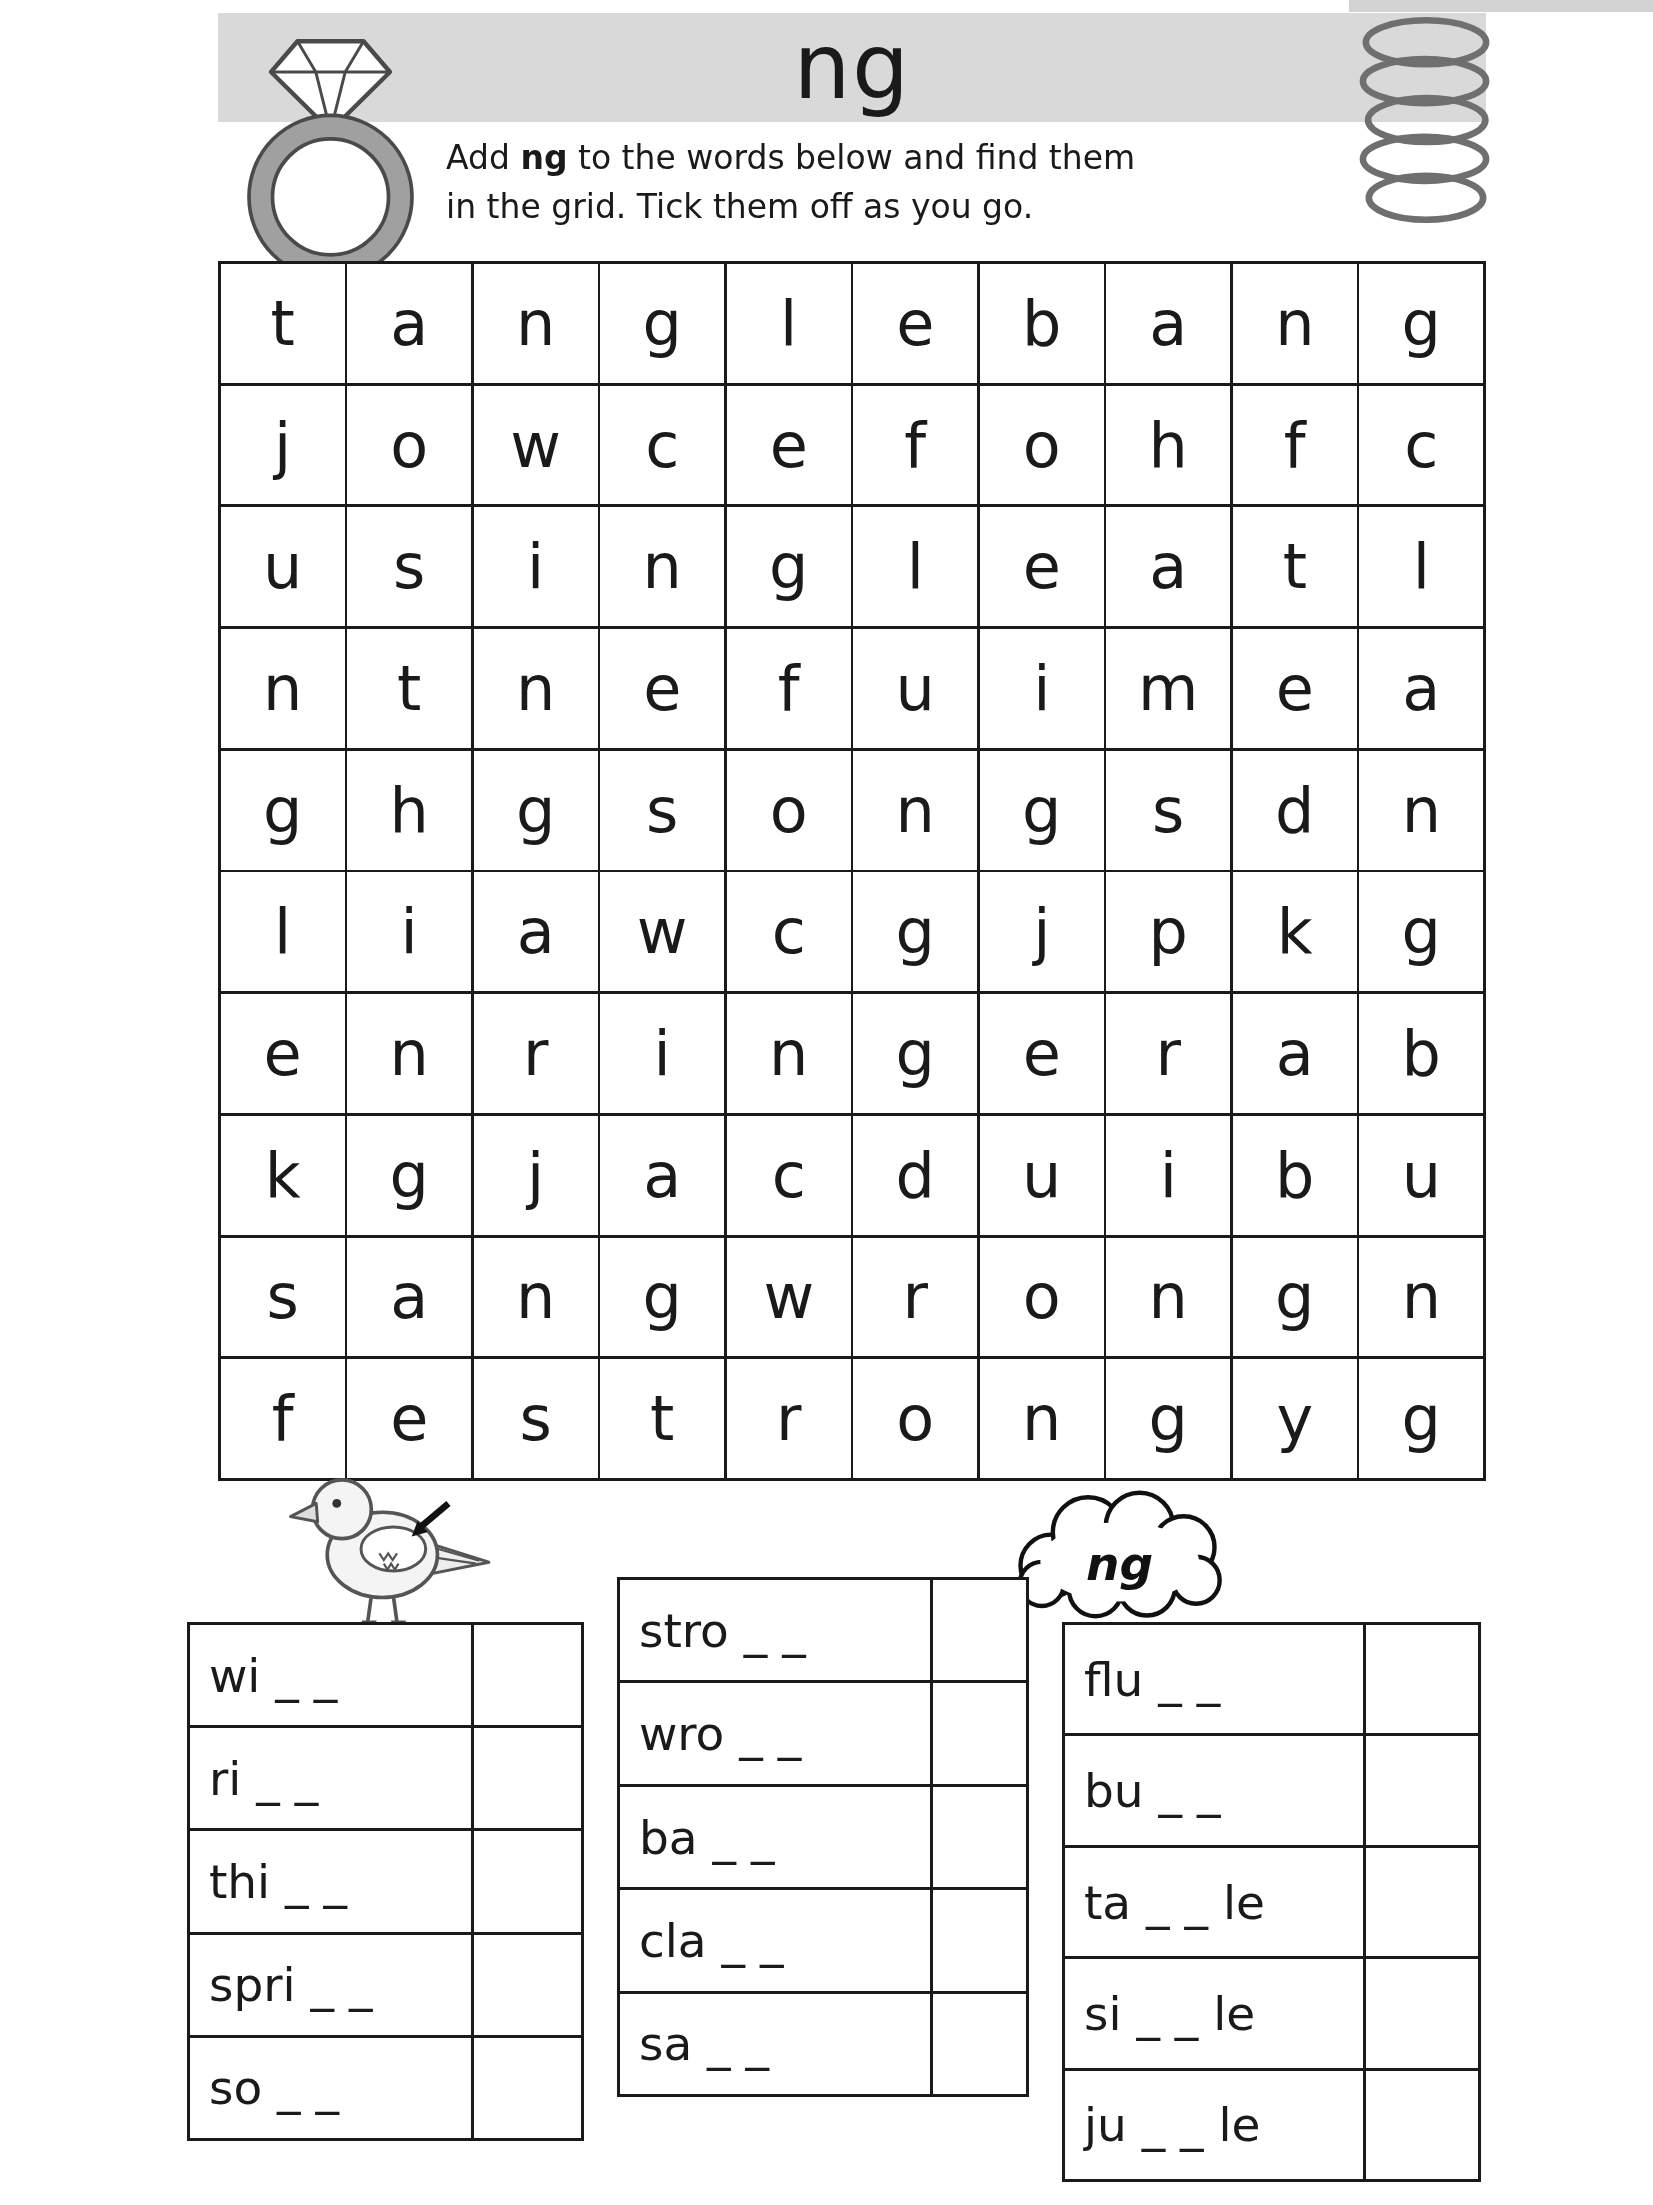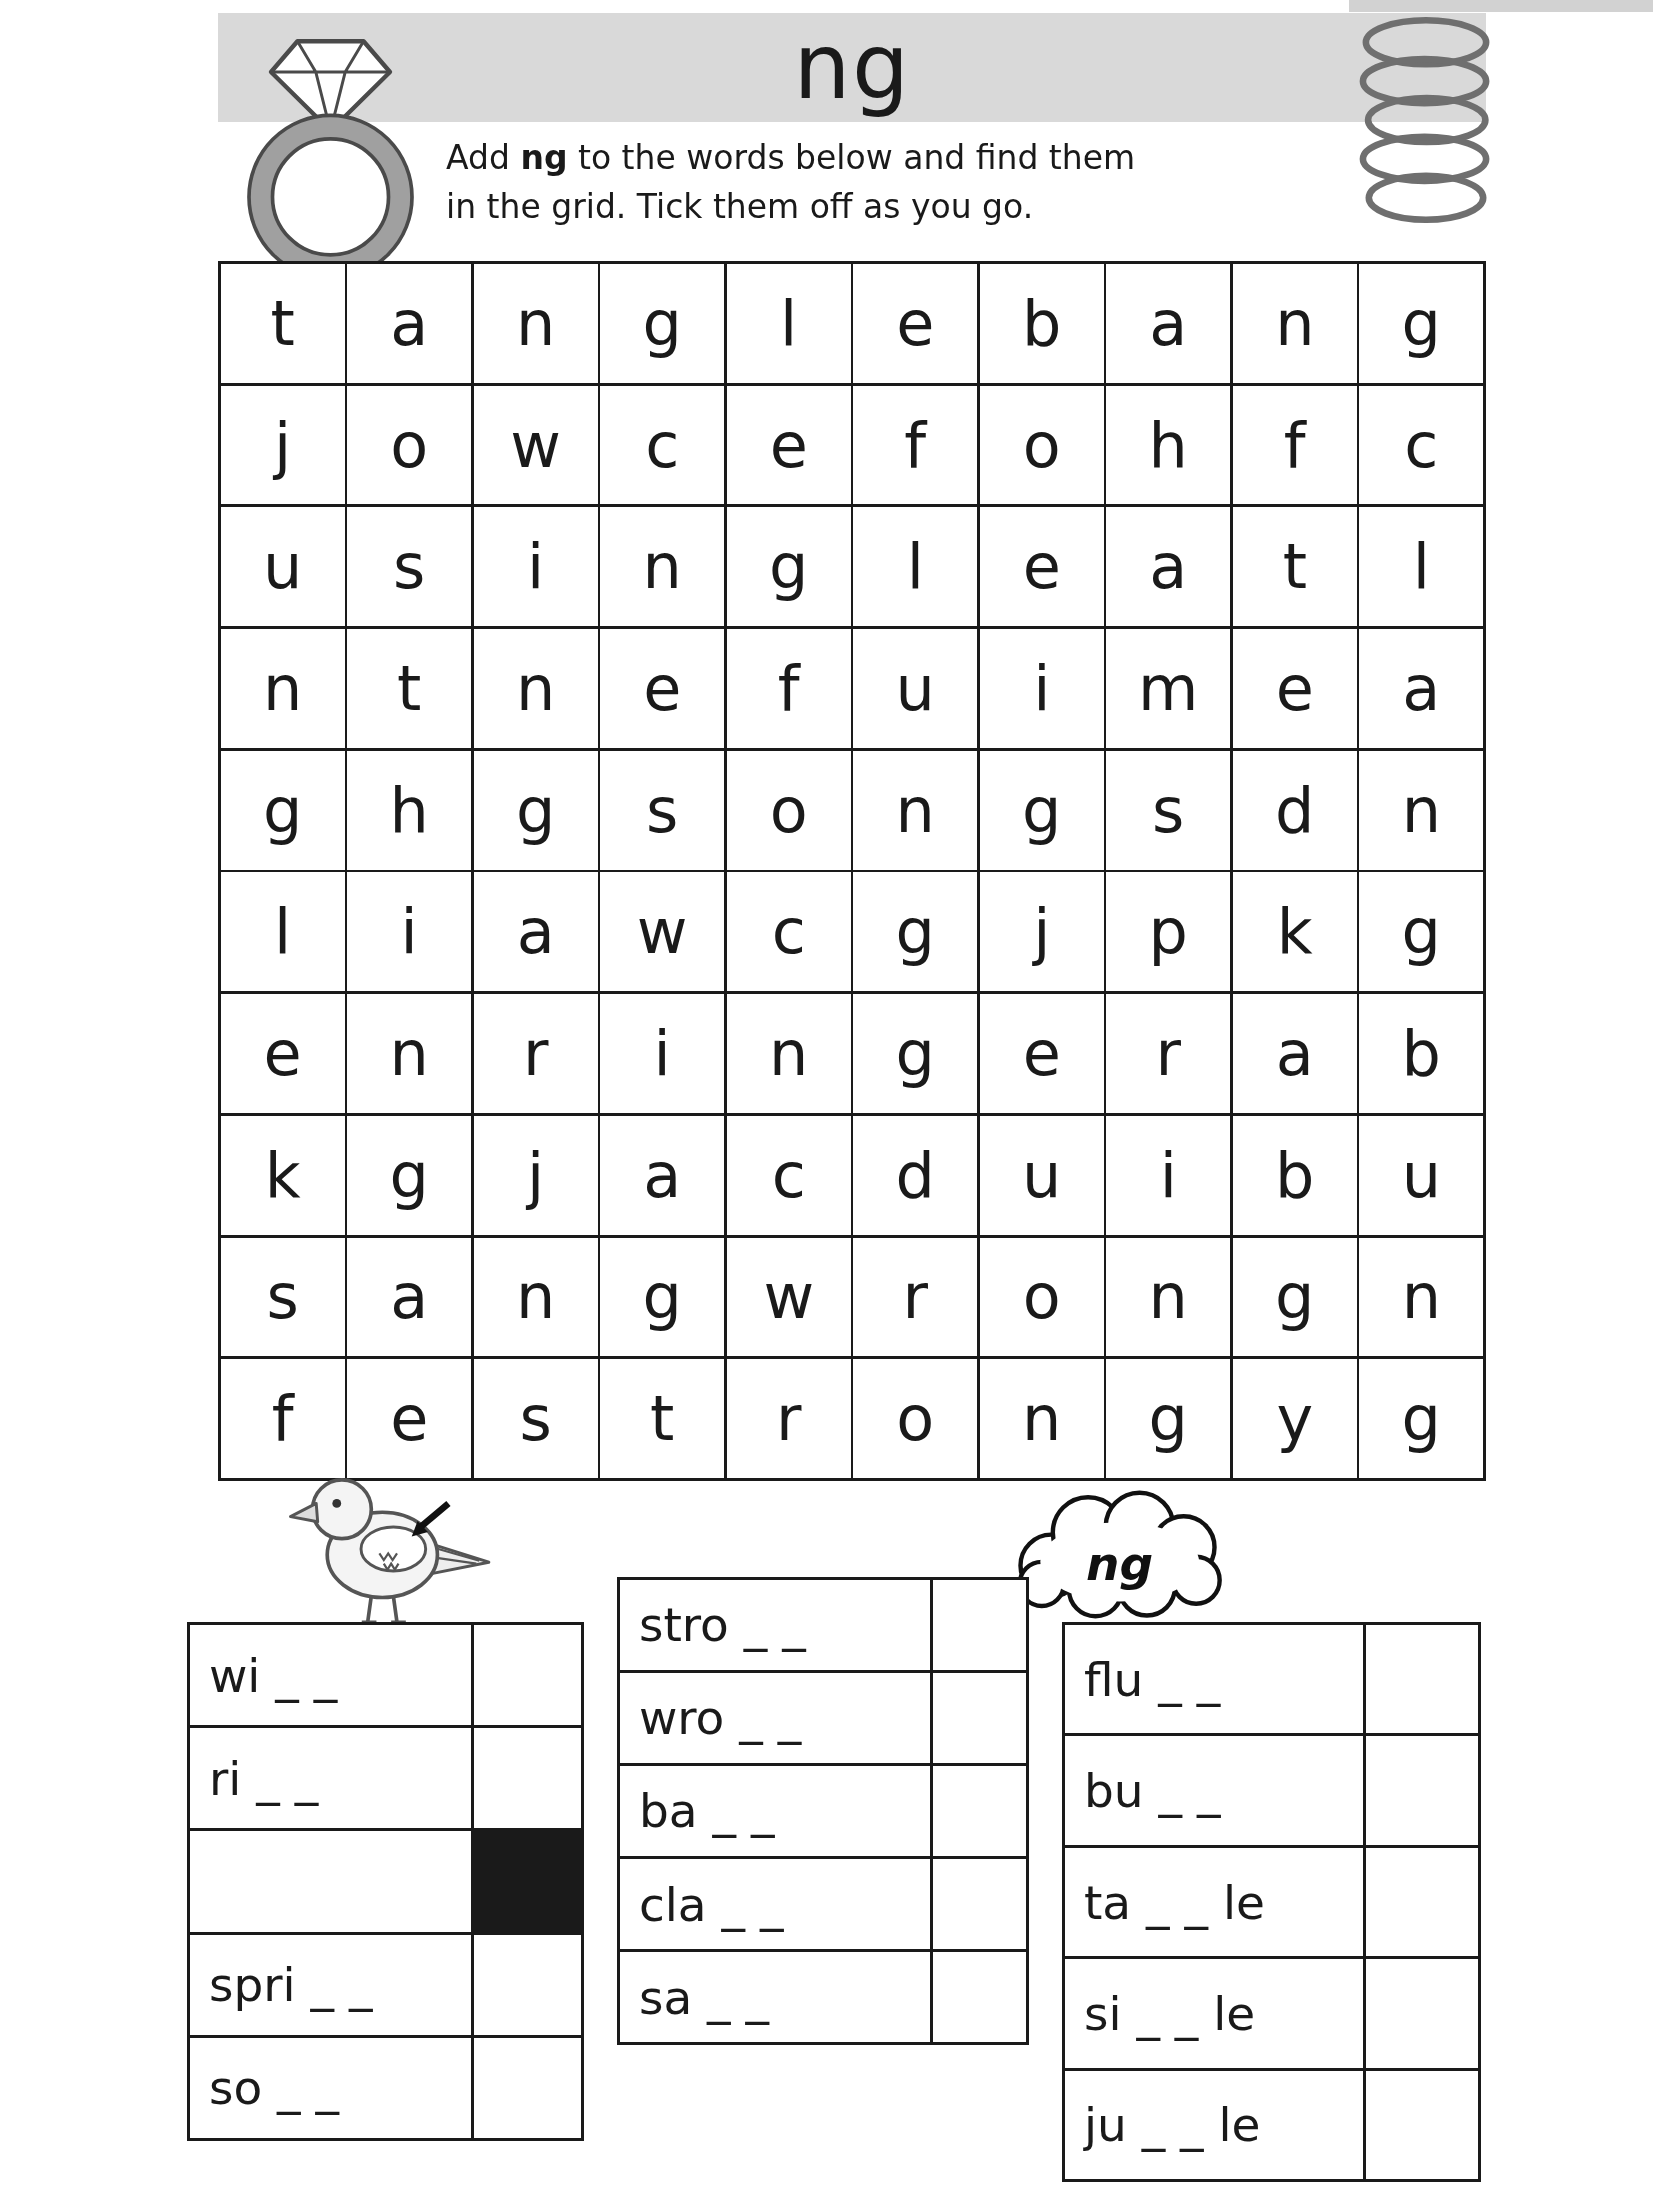--- a/index.html
+++ b/index.html
@@ -26,21 +26,21 @@
   }
   .grid-cell { background:#ffffff; display:flex; align-items:center; justify-content:center; font-size:62px; }
 
   
   .word-table {
     position:absolute; display:grid; grid-template-rows:repeat(5,1fr);
     background:#1a1a1a; gap:2.9px; padding:2.9px; box-sizing:border-box;
   }
   .word-row { display:grid; gap:2.9px; background:transparent; }
   #table-left  { left:187px;  top:1622px; width:397px; height:519px; }
-  #table-middle{ left:617px;  top:1577px; width:412px; height:468px; }
+  #table-middle{ left:617px;  top:1577px; width:412px; height:520px; }
   #table-right { left:1062px; top:1622px; width:419px; height:560px; }
   #table-left  .word-row { grid-template-columns:1fr 107px;border-radius:28px; }
   #table-middle .word-row{ grid-template-columns:1fr 93px; }
   #table-right .word-row { grid-template-columns:1fr 112px; }
   .word-label { background:#ffffff; display:flex; align-items:center; padding-left:19px; font-size:47px; }
   .tick-box { background:#ffffff; }
 </style>
 </head>
 <body>
 
@@ -207,20 +207,21 @@
   <div class="word-table" id="table-left">
       <div class="word-row">
         <div class="word-label">wi _ _</div>
         <div class="tick-box"></div>
       </div>
       <div class="word-row">
         <div class="word-label">ri _ _</div>
         <div class="tick-box"></div>
       </div>
       <div class="word-row">
+        <div class="word-label">thi _ _</div>
         <div class="tick-box"></div>
       </div>
       <div class="word-row">
         <div class="word-label">spri _ _</div>
         <div class="tick-box"></div>
       </div>
       <div class="word-row">
         <div class="word-label">so _ _</div>
         <div class="tick-box"></div>
       </div>

